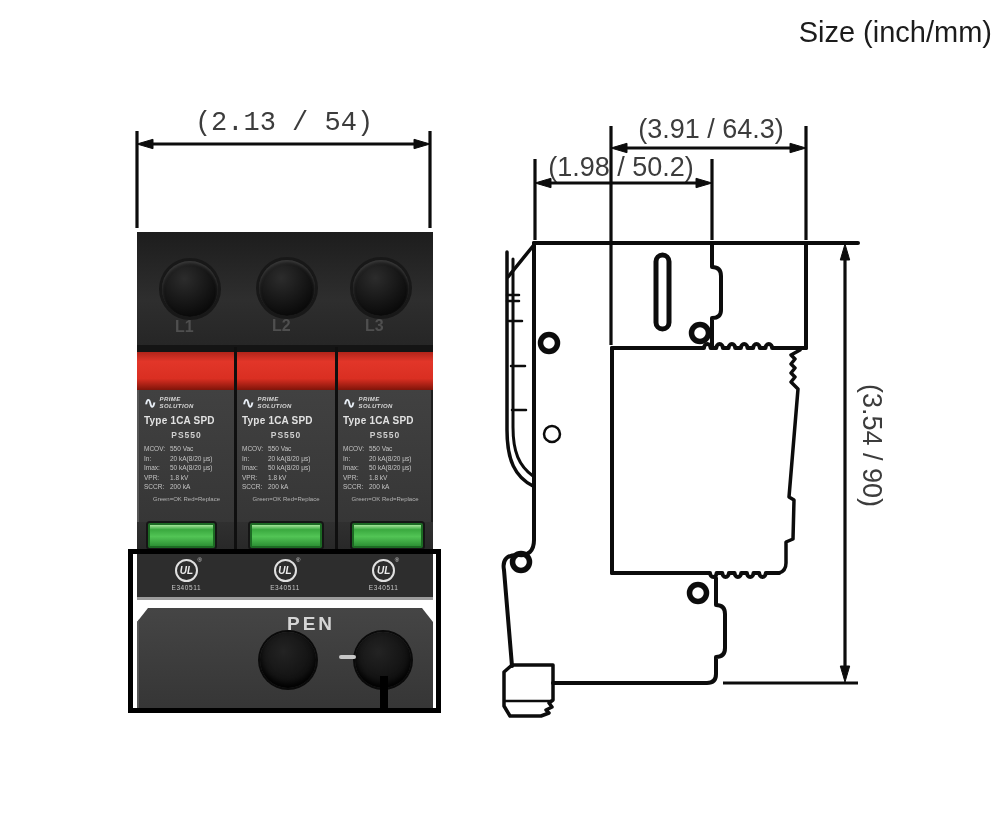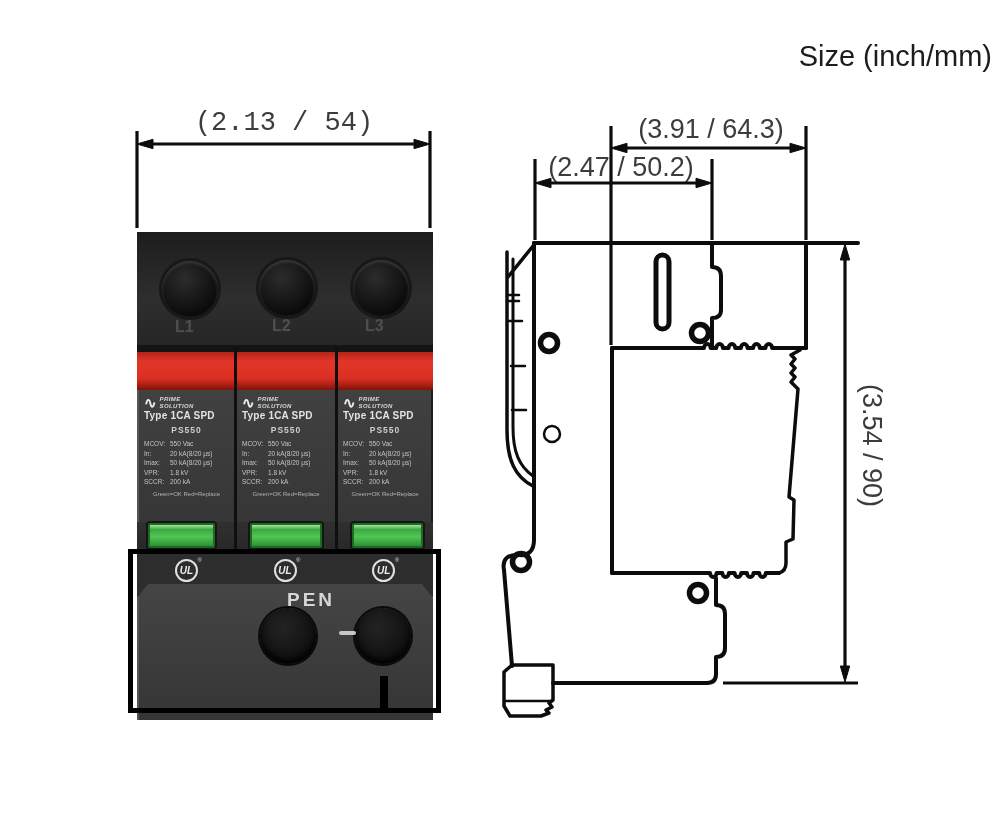--- a/index.html
+++ b/index.html
@@ -1,20 +1,20 @@
 <!DOCTYPE html>
 <html><head>
 <meta charset="utf-8">
 <style>
   html,body{margin:0;padding:0;background:#ffffff;}
   .canvas{position:relative;width:1001px;height:839px;background:#fff;overflow:hidden;
           font-family:"Liberation Sans", sans-serif;}
   .abs{position:absolute;}
   
-  .page-title{left:700px;top:40px;width:292px;text-align:right;font-size:29px;color:#1c1c1c;letter-spacing:0px;}
+  .page-title{left:700px;top:16px;width:292px;text-align:right;font-size:29px;color:#1c1c1c;letter-spacing:0px;}
   .dim-label{color:#3c3c3c;font-size:27px;white-space:nowrap;text-align:center;}
   .dim-front-width{left:158px;top:108px;width:252px;font-family:Liberation Mono, monospace;}
   .dim-total-depth{left:601px;top:114px;width:220px;}
   .dim-base-depth{left:511px;top:152px;width:220px;}
   .dim-height{left:856px;top:384px;height:160px;writing-mode:vertical-rl;text-align:left;}
   
   .front-view{left:137px;top:232px;width:296px;height:474px;z-index:2;padding-left:24px;}
   .fv-top{left:0;top:0;width:296px;height:113px;background:linear-gradient(180deg,#1d1d1d,#2e2e2e 60%,#262626);}
   .terminal{position:absolute;width:56px;height:56px;border-radius:50%;
             background:radial-gradient(circle at 40% 32%,#2c2c2c,#0b0b0b 72%);
@@ -25,42 +25,42 @@
   .fv-shadow{left:0;top:113px;width:296px;height:7px;background:#141414;}
   .fv-red{left:0;top:120px;width:296px;height:38px;
           background:linear-gradient(180deg,#b2241a,#e23629 25%,#da2f22 70%,#801409);}
   .fv-labels{left:0;top:158px;width:296px;height:132px;background:linear-gradient(180deg,#414141,#363636);
              box-shadow:inset 2px 0 0 #565656, inset -2px 0 0 #1e1e1e;}
   .module{position:absolute;top:0;height:132px;box-sizing:border-box;padding:5px 6px 0 7px;color:#d4d4d4;}
   .m0{left:0;width:98px;} .m1{left:98px;width:101px;} .m2{left:199px;width:97px;}
   .brand-row{display:flex;align-items:center;height:15px;}
   .brand-wave{font-size:15px;line-height:12px;color:#e8eef5;font-weight:bold;margin-right:3px;}
   .brand-text{font-size:6px;line-height:7px;font-style:italic;font-weight:bold;color:#d9d9d9;letter-spacing:.4px;}
-  .type-line{font-size:10px;font-weight:bold;color:#e2e2e2;letter-spacing:.2px;}
+  .type-line{margin-top:5px;font-size:10px;font-weight:bold;color:#e2e2e2;letter-spacing:.2px;}
   .model-line{margin-top:4px;font-size:8.5px;font-weight:bold;text-align:center;letter-spacing:1px;color:#cfcfcf;}
   .spec-row{display:flex;margin-top:2.5px;font-size:6.5px;line-height:7px;color:#c3c3c3;}
   .spec-k{width:26px;flex:none;} .spec-v{flex:1;}
   .specs{margin-top:5px;}
   .status-line{margin-top:6px;font-size:6px;text-align:center;color:#b3b3b3;}
   .seam{position:absolute;top:115px;width:3px;height:203px;background:#0f0f0f;z-index:3;}
   .s1{left:97px;} .s2{left:198px;}
   .fv-green-row{left:0;top:290px;width:296px;height:31px;background:linear-gradient(180deg,#303030,#272727);}
   .green-win{position:absolute;top:1px;height:25px;border:2px solid #1c6a23;box-sizing:border-box;border-radius:2px;
              background:linear-gradient(180deg,#a5e59b 0%,#3aa93f 22%,#52c455 55%,#2d9134 100%);
              box-shadow:0 0 0 2px #151515;}
   .g0{left:11px;width:67px;} .g1{left:113px;width:72px;} .g2{left:215px;width:71px;}
   .fv-ul-row{left:0;top:321px;width:296px;height:44px;background:#2d2d2d;display:flex;}
   .ul-cell{flex:1;display:flex;flex-direction:column;align-items:center;justify-content:center;}
   .ul-mark{position:relative;width:23px;height:23px;border:2px solid #e0e0e0;border-radius:50%;box-sizing:border-box;
            display:flex;align-items:center;justify-content:center;}
   .ul-letters{font-size:10px;font-weight:bold;font-style:italic;color:#ececec;line-height:10px;}
   .ul-reg{position:absolute;top:-4px;right:-6px;font-size:6px;color:#d8d8d8;}
   .ul-number{margin-top:2px;font-size:6.5px;color:#c6c6c6;letter-spacing:.6px;}
   .fv-gap{left:0;top:365px;width:296px;height:3px;background:#9b9b9b;}
-  .fv-bottom{left:0;top:352px;width:296px;height:136px;background:linear-gradient(180deg,#454545,#353535);
+  .fv-bottom{left:0;top:376px;width:296px;height:105px;background:linear-gradient(180deg,#454545,#353535);
              clip-path:polygon(0 14px,11px 0,calc(100% - 11px) 0,100% 14px,100% 100%,0 100%);
              box-shadow:inset 2px 0 0 #555;}
   .pen-label{position:absolute;left:150px;top:5px;width:90px;font-size:19px;font-weight:bold;letter-spacing:3px;
              color:#d6d6d6;}
   .pen-circle{position:absolute;width:56px;height:56px;border-radius:50%;
               background:radial-gradient(circle at 42% 35%,#232323,#0e0e0e 75%);
               box-shadow:0 0 0 2px #0a0a0a, inset 0 -4px 6px #000;}
   .pc-left{left:123px;top:24px;} .pc-right{left:218px;top:24px;}
   .pen-dash{position:absolute;left:202px;top:47px;width:17px;height:4px;background:#c7c7c7;border-radius:2px;}
   .pen-bar{left:243px;top:444px;width:8px;height:36px;background:#000;}
@@ -130,21 +130,21 @@
       <path d="M723,683 H858" stroke-width="3.2" fill="none"></path>
       <path d="M845,259 V667" stroke-width="3.2" fill="none"></path>
       <polygon points="845,244 840.3,260 849.7,260"></polygon>
       <polygon points="845,682 840.3,666 849.7,666"></polygon>
     </g>
   </svg>
 
   <div class="abs page-title">Size (inch/mm)</div>
   <div class="abs dim-label dim-front-width">(2.13 / 54)</div>
   <div class="abs dim-label dim-total-depth">(3.91 / 64.3)</div>
-  <div class="abs dim-label dim-base-depth">(2.47 / 50.2)</div>
+  <div class="abs dim-label dim-base-depth">(1.98 / 50.2)</div>
   <div class="abs dim-label dim-height">(3.54 / 90)</div>
 
   <div class="abs front-view">
 
     <div class="abs fv-top">
       <div class="terminal t1"></div>
       <div class="terminal t2"></div>
       <div class="terminal t3"></div>
       <div class="tlabel tl1">L1</div>
       <div class="tlabel tl2">L2</div>

